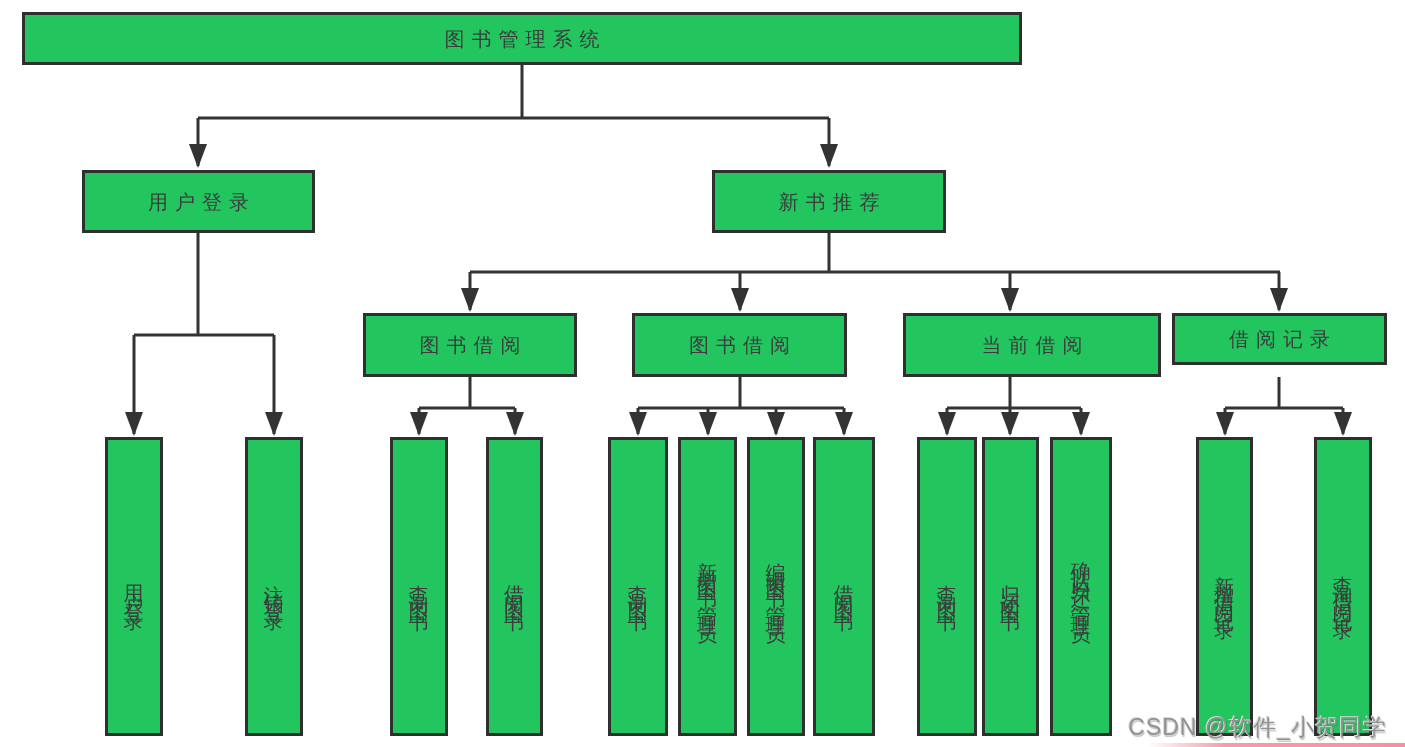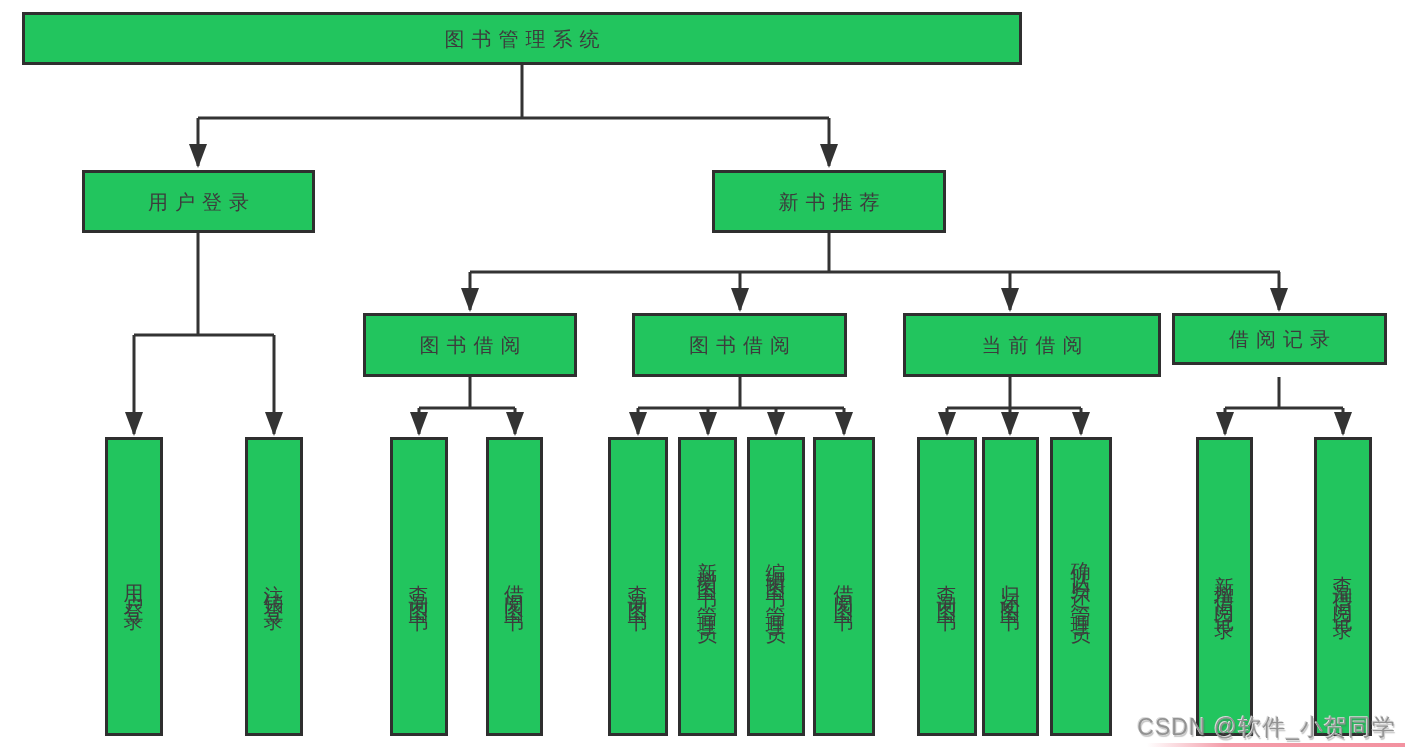--- a/index.html
+++ b/index.html
@@ -42,21 +42,21 @@
   .node.root { border-width: 3px; }
   .node.v span {
     writing-mode: vertical-rl;
     text-orientation: mixed;
     font-size: 20px;
     letter-spacing: 9px;
     line-height: 1;
   }
   .watermark {
     position: absolute;
-    right: 9px;
+    right: 18px;
     bottom: 4px;
     font-size: 23px;
     color: #929292;
     letter-spacing: 1px;
     white-space: nowrap;
     text-shadow: -1px -1px 0 #d9d9d9, 1px 2px 1px rgba(90,90,90,0.35);
   }
   .wm-strip {
     position: absolute;
     right: 0;

